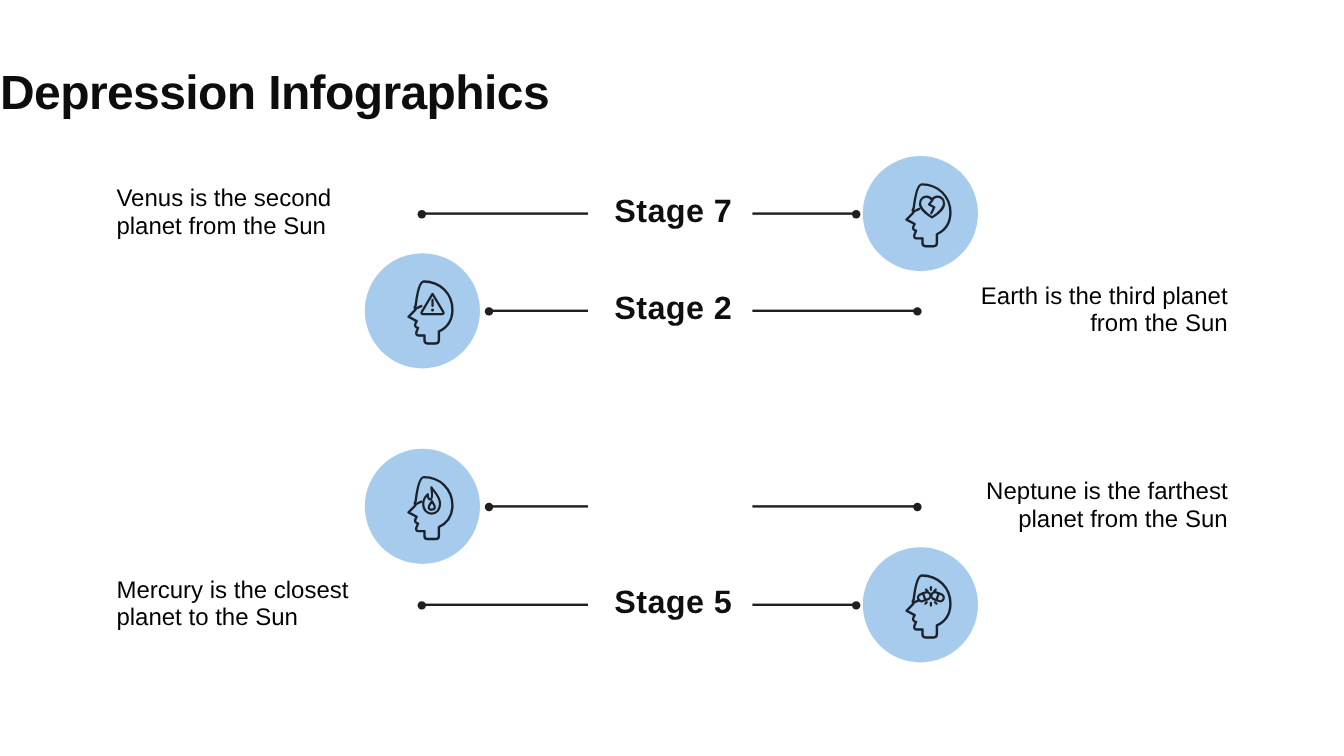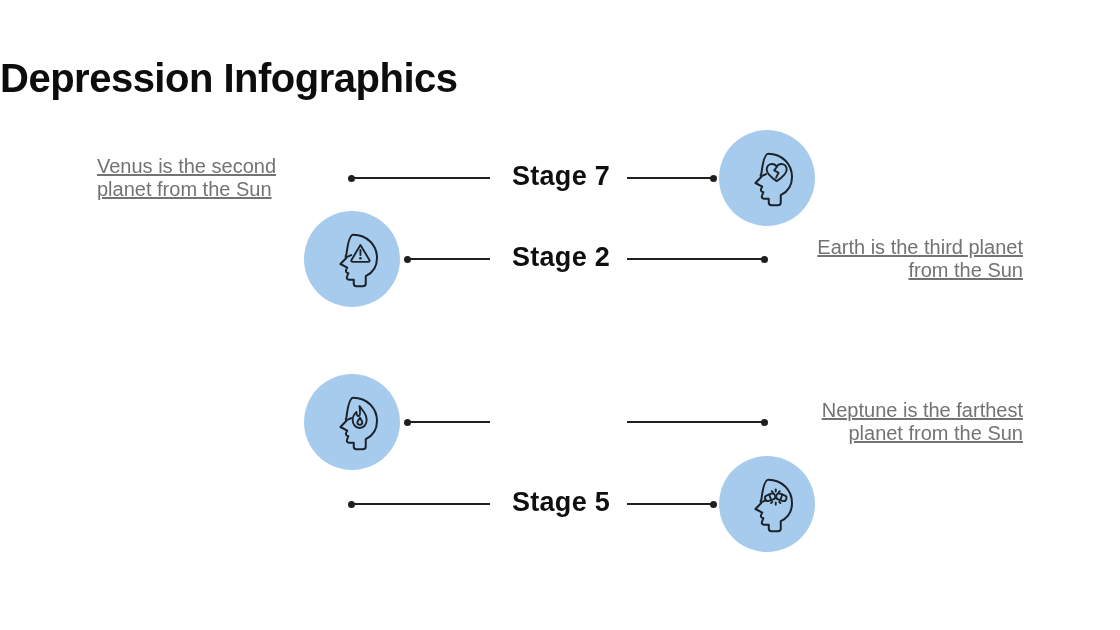--- a/index.html
+++ b/index.html
@@ -14,21 +14,21 @@
   .row{position:absolute;left:0;width:1120px;height:96px;}
   .r1{top:130px}.r2{top:211px}.r3{top:293px}.r4{top:374px}.r5{top:456px}
   .circle{
     position:absolute;top:0;width:96px;height:96px;border-radius:50%;
     background:#A6CBEC;display:flex;align-items:center;justify-content:center;
   }
   .circle.pos-right{left:719px}
   .circle.pos-left{left:304px}
   .side-text{
     position:absolute;top:50%;transform:translateY(-50%);
-    font-size:20px;line-height:23px;color:#737373;white-space:pre-line;text-decoration:underline;
+    font-size:20px;line-height:23px;color:#000000;white-space:pre-line;
   }
   .side-text.left{left:97px;text-align:left;}
   .side-text.right{right:97px;text-align:right;}
   .stage-label{
     position:absolute;left:481px;width:160px;top:31px;text-align:center;
     font-size:27px;font-weight:bold;color:#0f0f0f;letter-spacing:0.3px;
   }
   .conn{position:absolute;top:47px;height:2px;background:#1f1f1f;}
   .seg-a-odd{left:350px;width:140px}
   .seg-b-odd{left:627px;width:88px}
@@ -102,20 +102,22 @@
         <path class="stk2" d="M56.5 49.5 C56.5 53.5 64.5 53.5 64.5 48.8 C64.5 45.8 62 43.8 60.8 41 C59.3 44 56.5 45.8 56.5 49.5 Z"></path>
       </svg>
     </div>
     <div class="conn seg-a-even dot-start"></div>
     <div class="conn seg-b-even dot-end"></div>
     <div class="side-text right">Neptune is the farthest
 planet from the Sun</div>
   </div>
 
   <div class="row r5">
+    <div class="side-text left">Mercury is the closest
+planet to the Sun</div>
     <div class="conn seg-a-odd dot-start"></div>
     <div class="stage-label">Stage 5</div>
     <div class="conn seg-b-odd dot-end"></div>
     <div class="circle pos-right">
       <svg class="icon-svg" width="60" height="60" viewBox="0 0 96 96">
         <path class="stk" d="M50 9 C72 9 88 25.5 88 46.5 C88 60.5 80.5 70.5 70 75.5 L70 87 C70 89.8 68.2 91.5 65.5 91.5 L55 91.5 C52.3 91.5 50.8 90 50.8 87.3 L50.8 81 L43.2 81 C40.2 81 39 78.8 40.1 76 L42.2 70.8 C38.6 70.2 37.4 67.5 38.9 64.6 L40.4 61.8 L29.5 56 L38.8 46.5 C37.6 44.8 37.7 42.6 39 41 C41 24.5 44 9 50 9 Z"></path>
         <path class="stk" d="M40.5 44.5 L46.5 41.7"></path>
         <g transform="rotate(-20 53 37)">
           <rect class="stk2" x="44.5" y="32.5" width="17" height="9.5" rx="4.75"></rect>
           <line class="stk2" x1="53" y1="32.5" x2="53" y2="42"></line>

